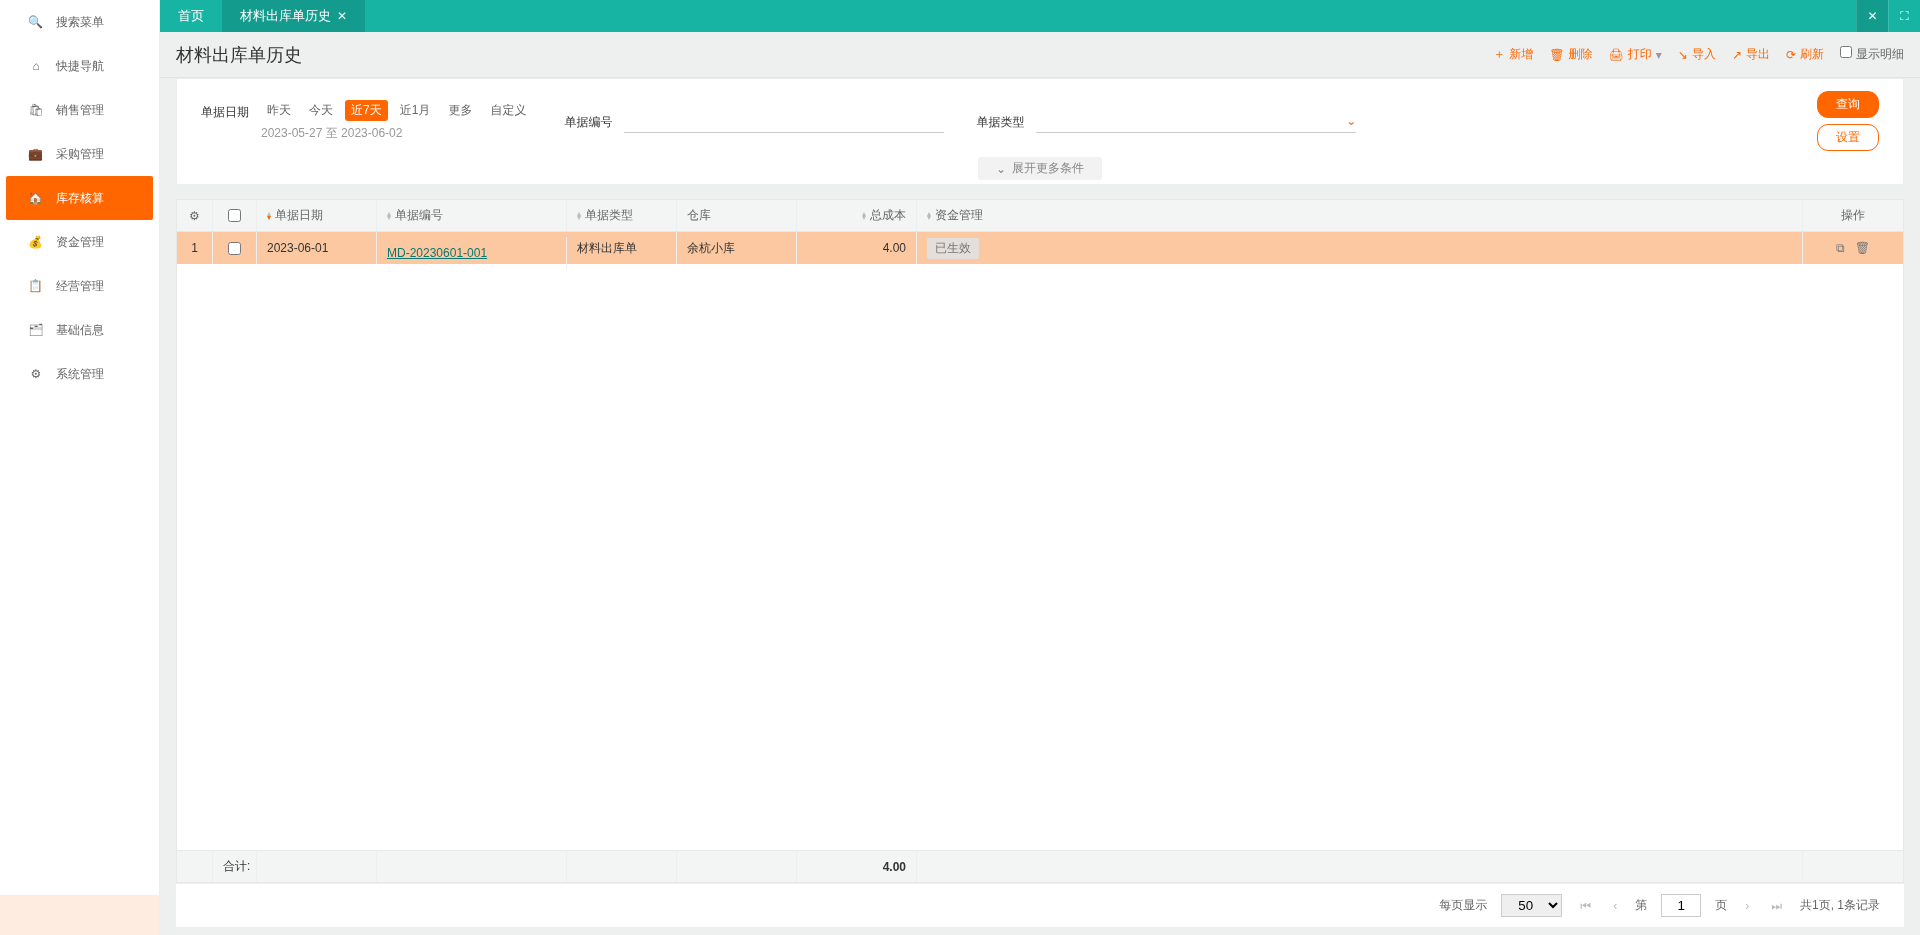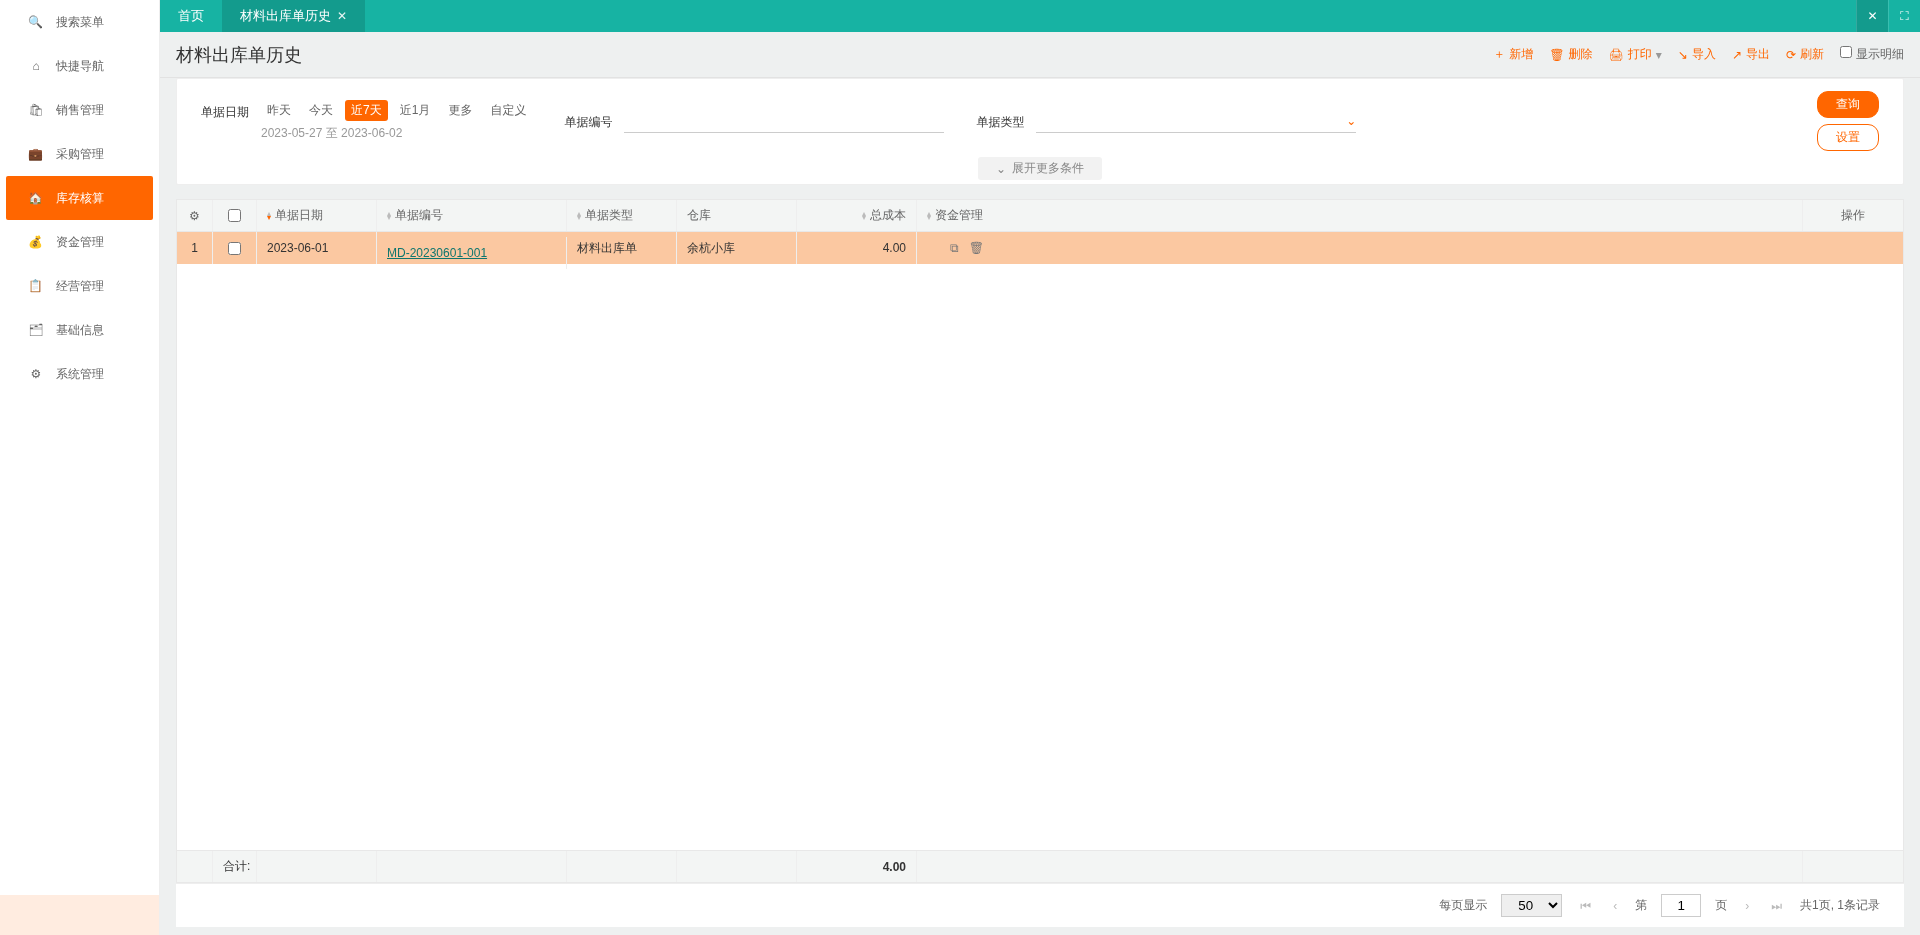--- a/index.html
+++ b/index.html
@@ -276,20 +276,23 @@
         <div class="trow hl">
           <div class="td col-gear center">1</div>
           <div class="td col-chk center">
               <input type="checkbox" style="">
             </div>
           <div class="td col-date">2023-06-01</div>
           <div class="td col-num link">MD-20230601-001</div>
           <div class="td col-type">材料出库单</div>
           <div class="td col-wh">余杭小库</div>
           <div class="td col-cost right">4.00</div>
+          <div class="td col-status">
+              <span class="badge">已生效</span>
+            </div>
           <div class="td col-ops center">
             <div class="op-icons">
               <span>⧉</span>
               <span>🗑</span>
             </div>
           </div>
         </div>
       </div>
       <div class="tfoot">
         <div class="td col-gear"></div>

